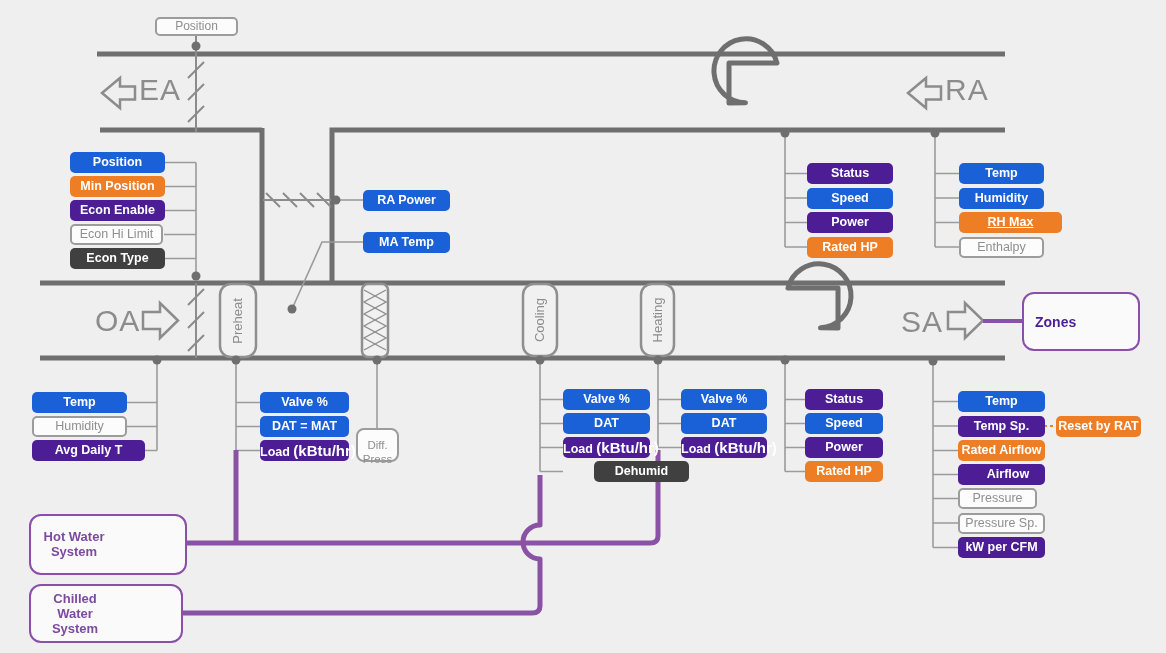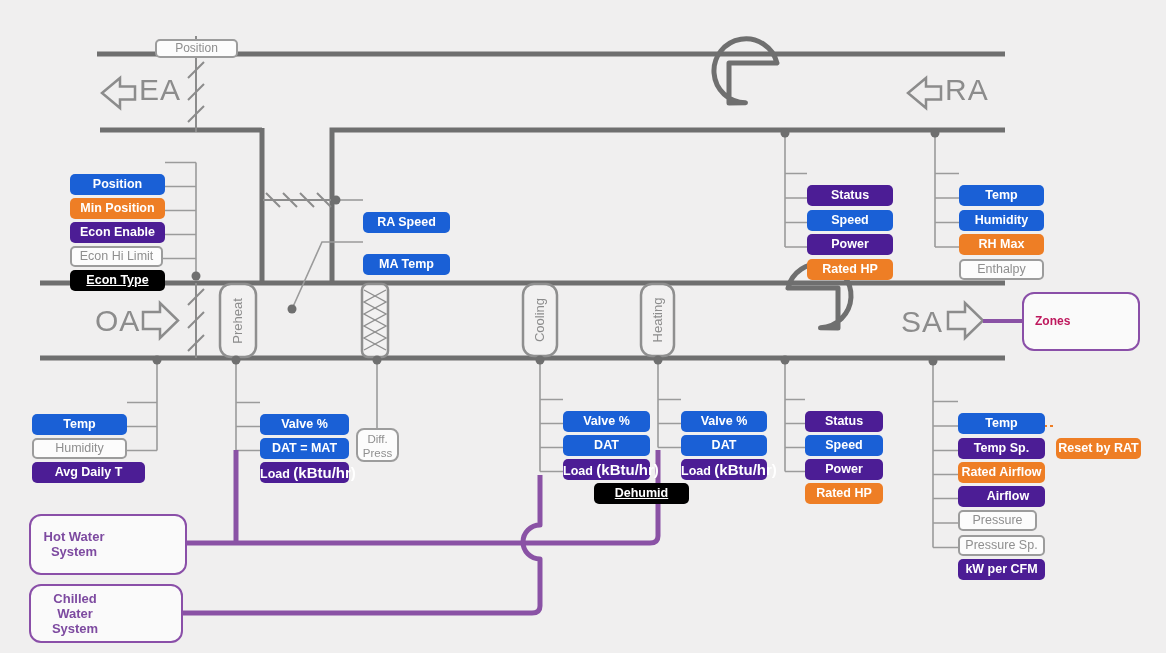--- a/index.html
+++ b/index.html
@@ -1,37 +1,37 @@
 <!DOCTYPE html>
 <html><head>
 <meta charset="utf-8">
 <style>
   html,body{margin:0;padding:0;background:#f0efef;}
   .stage{position:relative;width:1166px;height:653px;background:#f0efef;overflow:hidden;
          font-family:"Liberation Sans",sans-serif;}
   .stage svg{position:absolute;left:0;top:0;}
   .chip{position:absolute;height:21px;border-radius:5px;color:#fff;
         font:700 12.5px/21px "Liberation Sans",sans-serif;text-align:center;
-        box-sizing:border-box;white-space:nowrap;margin-top:22px;}
+        box-sizing:border-box;white-space:nowrap;}
   .blue{background:#1a60d6;}
   .orange{background:#ee7e25;}
   .olive{background:#4c1d95;}
-  .purple{background:#000000;text-decoration:underline;}
+  .purple{background:#404040;}
   .outline{background:#fcfcfc;border:2px solid #9c9c9c;color:#8f8f8f;
            font-weight:400;line-height:17px;}
   .unit{font-size:15px;font-weight:700;}
   .airword{position:absolute;color:#8c8c8c;font-size:30px;font-weight:500;letter-spacing:1px;}
   .vlabel{position:absolute;width:72px;height:20px;text-align:center;color:#8c8c8c;
           font-size:13px;font-weight:500;transform:rotate(-90deg);line-height:20px;}
   .diffbox{position:absolute;width:43px;height:34px;border:2px solid #9c9c9c;border-radius:8px;
            background:#fcfcfc;color:#8f8f8f;font-size:11.5px;line-height:14px;text-align:center;
-           padding-top:2px;box-sizing:border-box;}
+           padding-top:8px;box-sizing:border-box;}
   .sysbox{position:absolute;border:2.5px solid #8a4fa8;border-radius:12px;background:#fafafa;box-sizing:border-box;}
   .systext{position:absolute;color:#7d4aa0;font-size:13px;font-weight:600;line-height:15px;text-align:center;}
-  .zonestext{position:absolute;color:#be185d;font-size:12px;font-weight:600;}
+  .zonestext{position:absolute;color:#4c1d95;font-size:14px;font-weight:600;}
 </style>
 </head>
 <body>
 
 <div class="stage">
 
 <svg width="1166" height="653" viewBox="0 0 1166 653">
 
   <g stroke="#6f6f6f" stroke-width="5" fill="none">
     <path d="M97,54 H1005"></path>
@@ -159,31 +159,31 @@
 <div class="airword" style="left:901px;top:305px;">SA</div>
 
 <div class="chip outline" style="left:155px;top:17px;width:83px;height:19px;line-height:15px;font-size:12px;">Position</div>
 
 <div class="chip blue" style="left:70px;top:152px;width:95px;">Position</div>
 <div class="chip orange" style="left:70px;top:176px;width:95px;">Min Position</div>
 <div class="chip olive" style="left:70px;top:200px;width:95px;">Econ Enable</div>
 <div class="chip outline" style="left:70px;top:224px;width:93px;">Econ Hi Limit</div>
 <div class="chip purple" style="left:70px;top:248px;width:95px;">Econ Type</div>
 
-<div class="chip blue" style="left:363px;top:190px;width:87px;">RA Speed</div>
+<div class="chip blue" style="left:363px;top:190px;width:87px;">RA Power</div>
 <div class="chip blue" style="left:363px;top:232px;width:87px;">MA Temp</div>
 
 <div class="chip olive" style="left:807px;top:163px;width:86px;">Status</div>
 <div class="chip blue" style="left:807px;top:187.5px;width:86px;">Speed</div>
 <div class="chip olive" style="left:807px;top:212px;width:86px;">Power</div>
 <div class="chip orange" style="left:807px;top:236.5px;width:86px;">Rated HP</div>
 
 <div class="chip blue" style="left:959px;top:163px;width:85px;">Temp</div>
 <div class="chip blue" style="left:959px;top:187.5px;width:85px;">Humidity</div>
-<div class="chip orange" style="left:959px;top:212px;width:85px;">RH Max</div>
+<div class="chip orange" style="left:959px;top:212px;width:103px;text-decoration:underline;">RH Max</div>
 <div class="chip outline" style="left:959px;top:236.5px;width:85px;">Enthalpy</div>
 
 <div class="chip blue" style="left:32px;top:392px;width:95px;">Temp</div>
 <div class="chip outline" style="left:32px;top:416px;width:95px;">Humidity</div>
 <div class="chip olive" style="left:32px;top:440px;width:113px;">Avg Daily T</div>
 
 <div class="chip blue" style="left:260px;top:392px;width:89px;">Valve %</div>
 <div class="chip blue" style="left:260px;top:416px;width:89px;">DAT = MAT</div>
 <div class="chip olive" style="left:260px;top:440px;width:89px;"><span>Load</span> <span class="unit">(kBtu/hr)</span></div>
 

